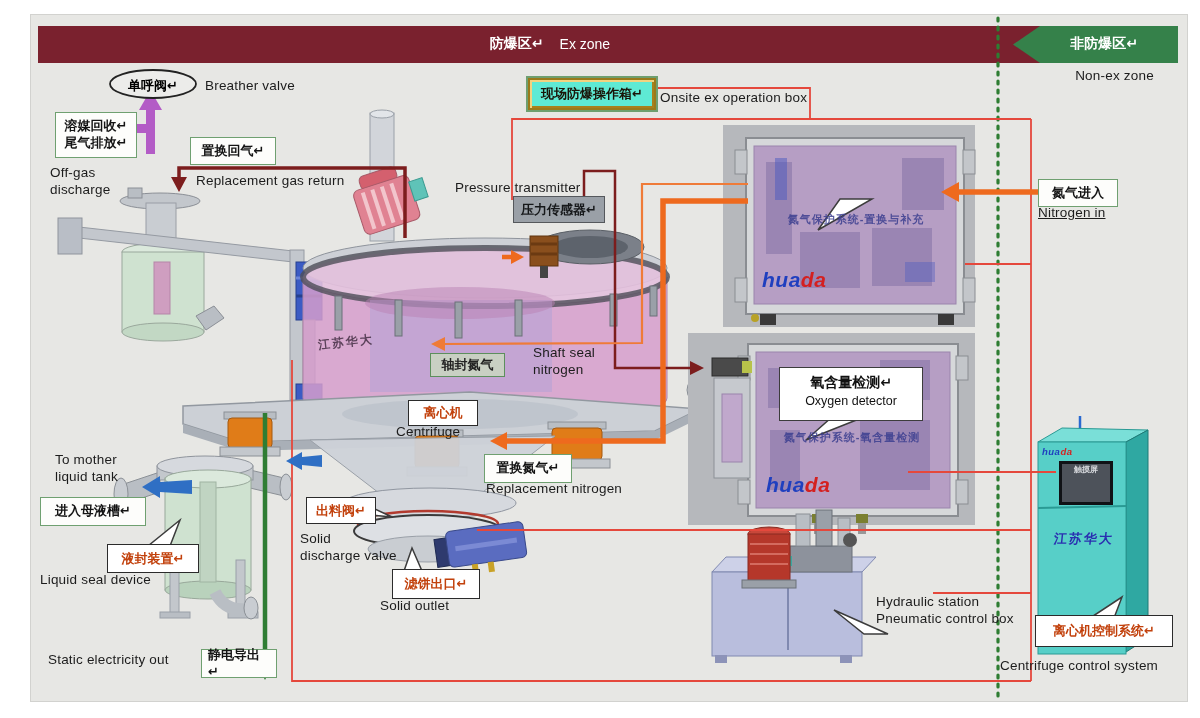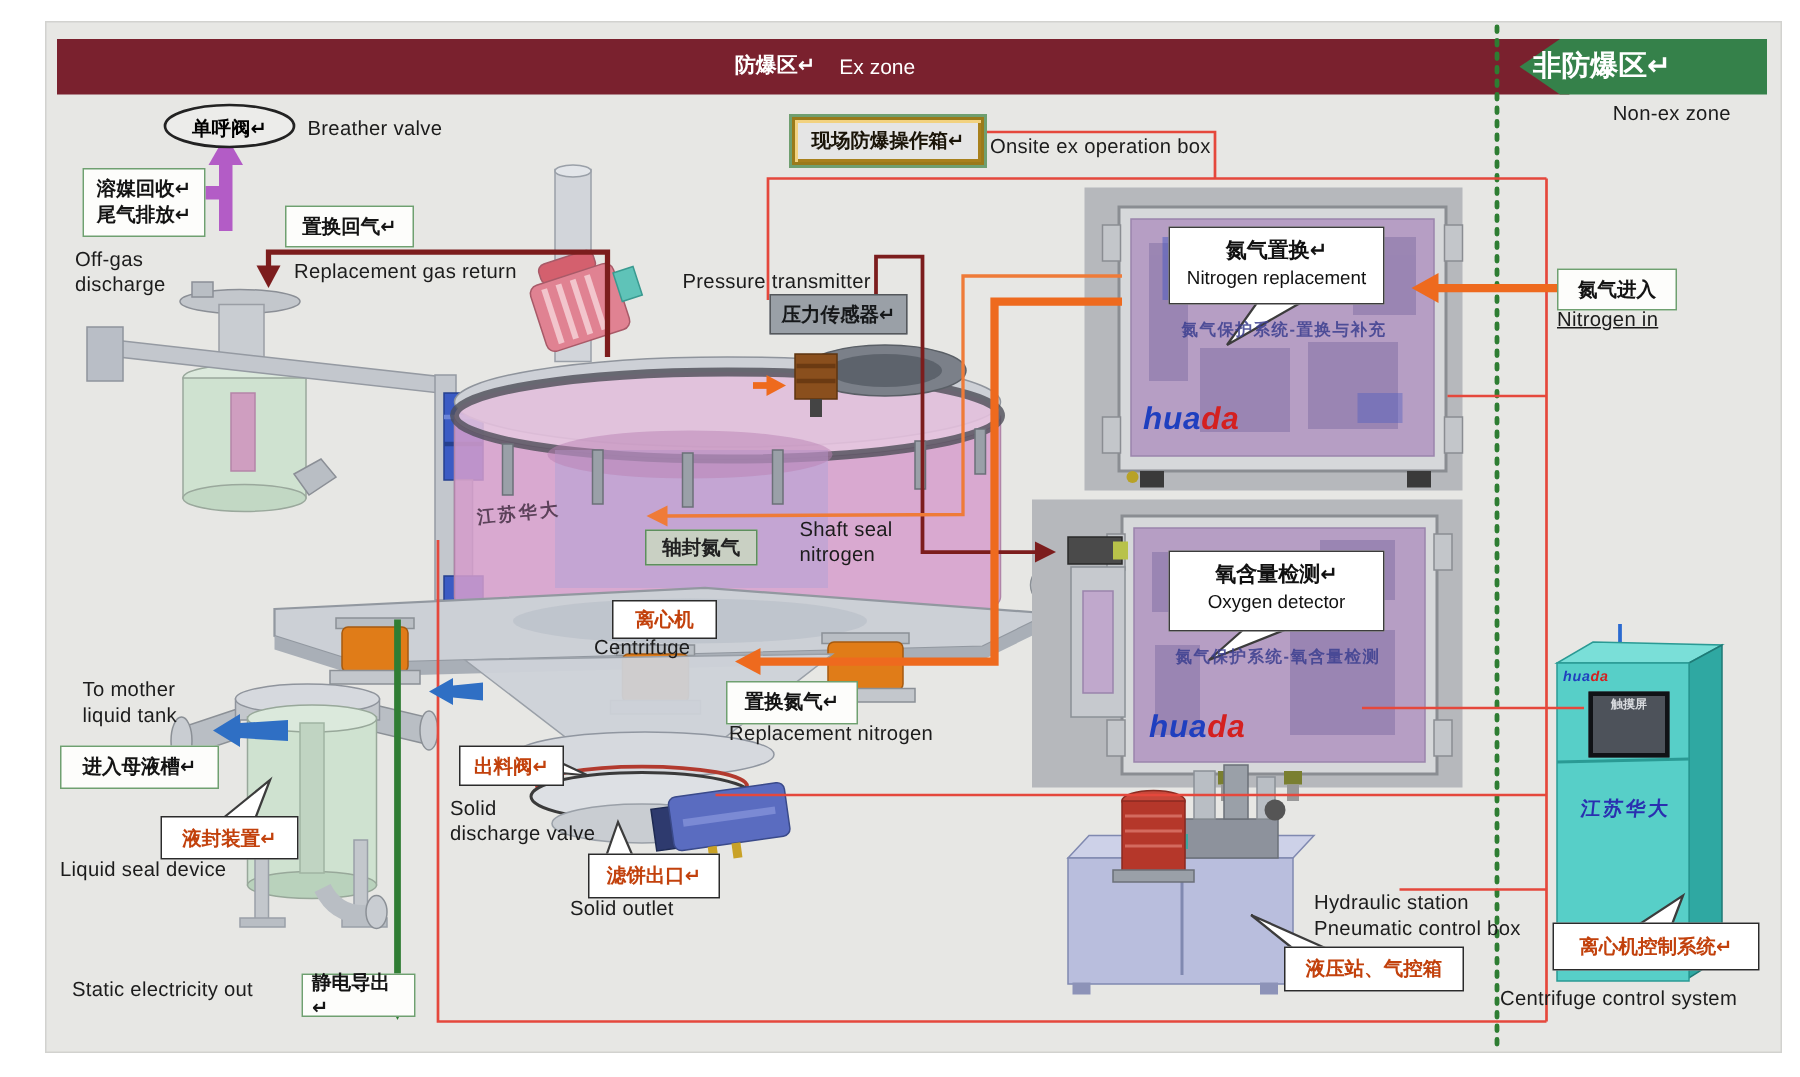--- a/index.html
+++ b/index.html
@@ -12,21 +12,21 @@
   .zhb{font-weight:700;}
   .preline{white-space:pre-line;}
   .gbox{background:#fdfdfb;border:1.5px solid #6fa070;font-weight:700;font-size:13px;color:#141414;
         padding:2px 6px;text-align:left;line-height:1.3;display:flex;align-items:center;justify-content:center;}
   .wbox{background:#ffffff;border:1.5px solid #2b2b2b;font-weight:700;font-size:13px;color:#c2410c;
         padding:2px 6px;text-align:center;display:flex;align-items:center;justify-content:center;}
   .graybox{background:#9aa0a7;border:1.5px solid #55585c;font-weight:700;font-size:13px;color:#16181a;
         display:flex;align-items:center;justify-content:center;}
   .ebox{background:#c9d0c3;border:1.5px solid #5d8f5d;font-weight:700;font-size:13px;color:#222;
         display:flex;align-items:center;justify-content:center;}
-  .goldbox{background:#e5e5e5;border:2px solid #9a7a1a;box-shadow:0 0 0 2px #6f9f6f,
+  .goldbox{background:#5eead4;border:2px solid #9a7a1a;box-shadow:0 0 0 2px #6f9f6f,
         inset 2px 2px 0 #f2d280, inset -2px -2px 0 #a8801c;
         font-weight:700;font-size:13px;color:#1a1408;display:flex;align-items:center;justify-content:center;}
   .bubble{background:#fff;border:1.5px solid #3c3c3c;text-align:center;padding-top:4px;line-height:1.45;}
   .bubble .l1{font-size:14px;font-weight:700;color:#111;}
   .bubble .l2{font-size:12.5px;color:#111;}
   .panelcap{font-size:11px;font-weight:700;color:#3c3f90;opacity:.85;text-align:center;letter-spacing:1px;}
   .huada{font-weight:700;font-style:italic;letter-spacing:.5px;}
   .huada .hua{color:#1f3fbf;} .huada .da{color:#d42020;}
   .bannertxt{color:#fff;font-size:14px;display:flex;align-items:center;justify-content:center;gap:16px;}
 </style>
@@ -302,21 +302,21 @@
       <polygon points="404,571 422,571 412,548"></polygon>
     </g>
 
     <ellipse cx="153" cy="84" rx="43" ry="14" fill="#ececea" stroke="#222" stroke-width="1.8"></ellipse>
   </svg>
 
   <div class="abs bannertxt" style="left:440px;top:32px;width:220px;height:24px;">
     <span class="zhb">防爆区↵</span>
     <span>Ex zone</span>
   </div>
-  <div class="abs bannertxt zhb" style="left:1008px;top:32px;width:120px;height:24px;font-size:19px;">非防爆区↵</div>
+  <div class="abs bannertxt zhb" style="left:1044px;top:32px;width:120px;height:24px;font-size:14px;">非防爆区↵</div>
   <div class="abs txt" style="left:1052px;top:68px;width:125px;text-align:center;">Non-ex zone</div>
 
   <div class="abs zhb" style="left:113px;top:77px;width:80px;text-align:center;font-size:13px;">单呼阀↵</div>
   <div class="abs txt" style="left:205px;top:78px;">Breather valve</div>
 
   <div class="abs gbox preline" style="left:55px;top:112px;width:68px;height:40px;">溶媒回收↵
 尾气排放↵</div>
   <div class="abs txt preline" style="left:50px;top:165px;">Off-gas
 discharge</div>
 
@@ -349,44 +349,39 @@
   <div class="abs txt preline" style="left:55px;top:452px;">To mother
 liquid tank</div>
   <div class="abs gbox" style="left:40px;top:497px;width:92px;height:23px;">进入母液槽↵</div>
 
   <div class="abs wbox" style="left:107px;top:544px;width:78px;height:23px;">液封装置↵</div>
   <div class="abs txt" style="left:40px;top:572px;">Liquid seal device</div>
 
   <div class="abs txt" style="left:48px;top:652px;">Static electricity out</div>
   <div class="abs gbox" style="left:201px;top:649px;width:62px;height:23px;">静电导出↵</div>
 
-  <div class="abs bubble" style="left:779px;top:151px;width:142px;height:46px;">
-    <div class="l1">氮气置换↵</div>
-    <div class="l2">Nitrogen replacement</div>
-  </div>
   <div class="abs panelcap" style="left:756px;top:212px;width:200px;">氮气保护系统-置换与补充</div>
   <div class="abs huada" style="left:762px;top:268px;font-size:21px;">
     <span class="hua">hua</span><span class="da">da</span>
   </div>
 
   <div class="abs gbox" style="left:1038px;top:179px;width:66px;height:22px;">氮气进入</div>
   <div class="abs txt" style="left:1038px;top:205px;text-decoration:underline;">Nitrogen in</div>
 
   <div class="abs bubble" style="left:779px;top:367px;width:142px;height:48px;">
     <div class="l1">氧含量检测↵</div>
     <div class="l2">Oxygen detector</div>
   </div>
   <div class="abs panelcap" style="left:752px;top:430px;width:200px;">氮气保护系统-氧含量检测</div>
   <div class="abs huada" style="left:766px;top:473px;font-size:21px;">
     <span class="hua">hua</span><span class="da">da</span>
   </div>
 
   <div class="abs txt preline" style="left:876px;top:594px;">Hydraulic station
 Pneumatic control box</div>
-  <div class="abs wbox" style="left:856px;top:631px;width:106px;height:24px;">液压站、气控箱</div>
 
   <div class="abs huada" style="left:1042px;top:446px;font-size:9.5px;">
     <span class="hua">hua</span><span class="da">da</span>
   </div>
   <div class="abs" style="left:1059px;top:461px;width:48px;height:38px;background:#4d525a;border:3px solid #101216;display:flex;justify-content:center;">
     <span style="font-size:8px;color:#d8dade;font-weight:700;">触摸屏</span>
   </div>
   <div class="abs zhb" style="left:1054px;top:530px;font-size:13px;color:#2a2fb0;transform:skewX(-6deg);letter-spacing:2px;">江苏华大</div>
   <div class="abs wbox" style="left:1035px;top:615px;width:124px;height:26px;">离心机控制系统↵</div>
   <div class="abs txt" style="left:1000px;top:658px;">Centrifuge control system</div>

